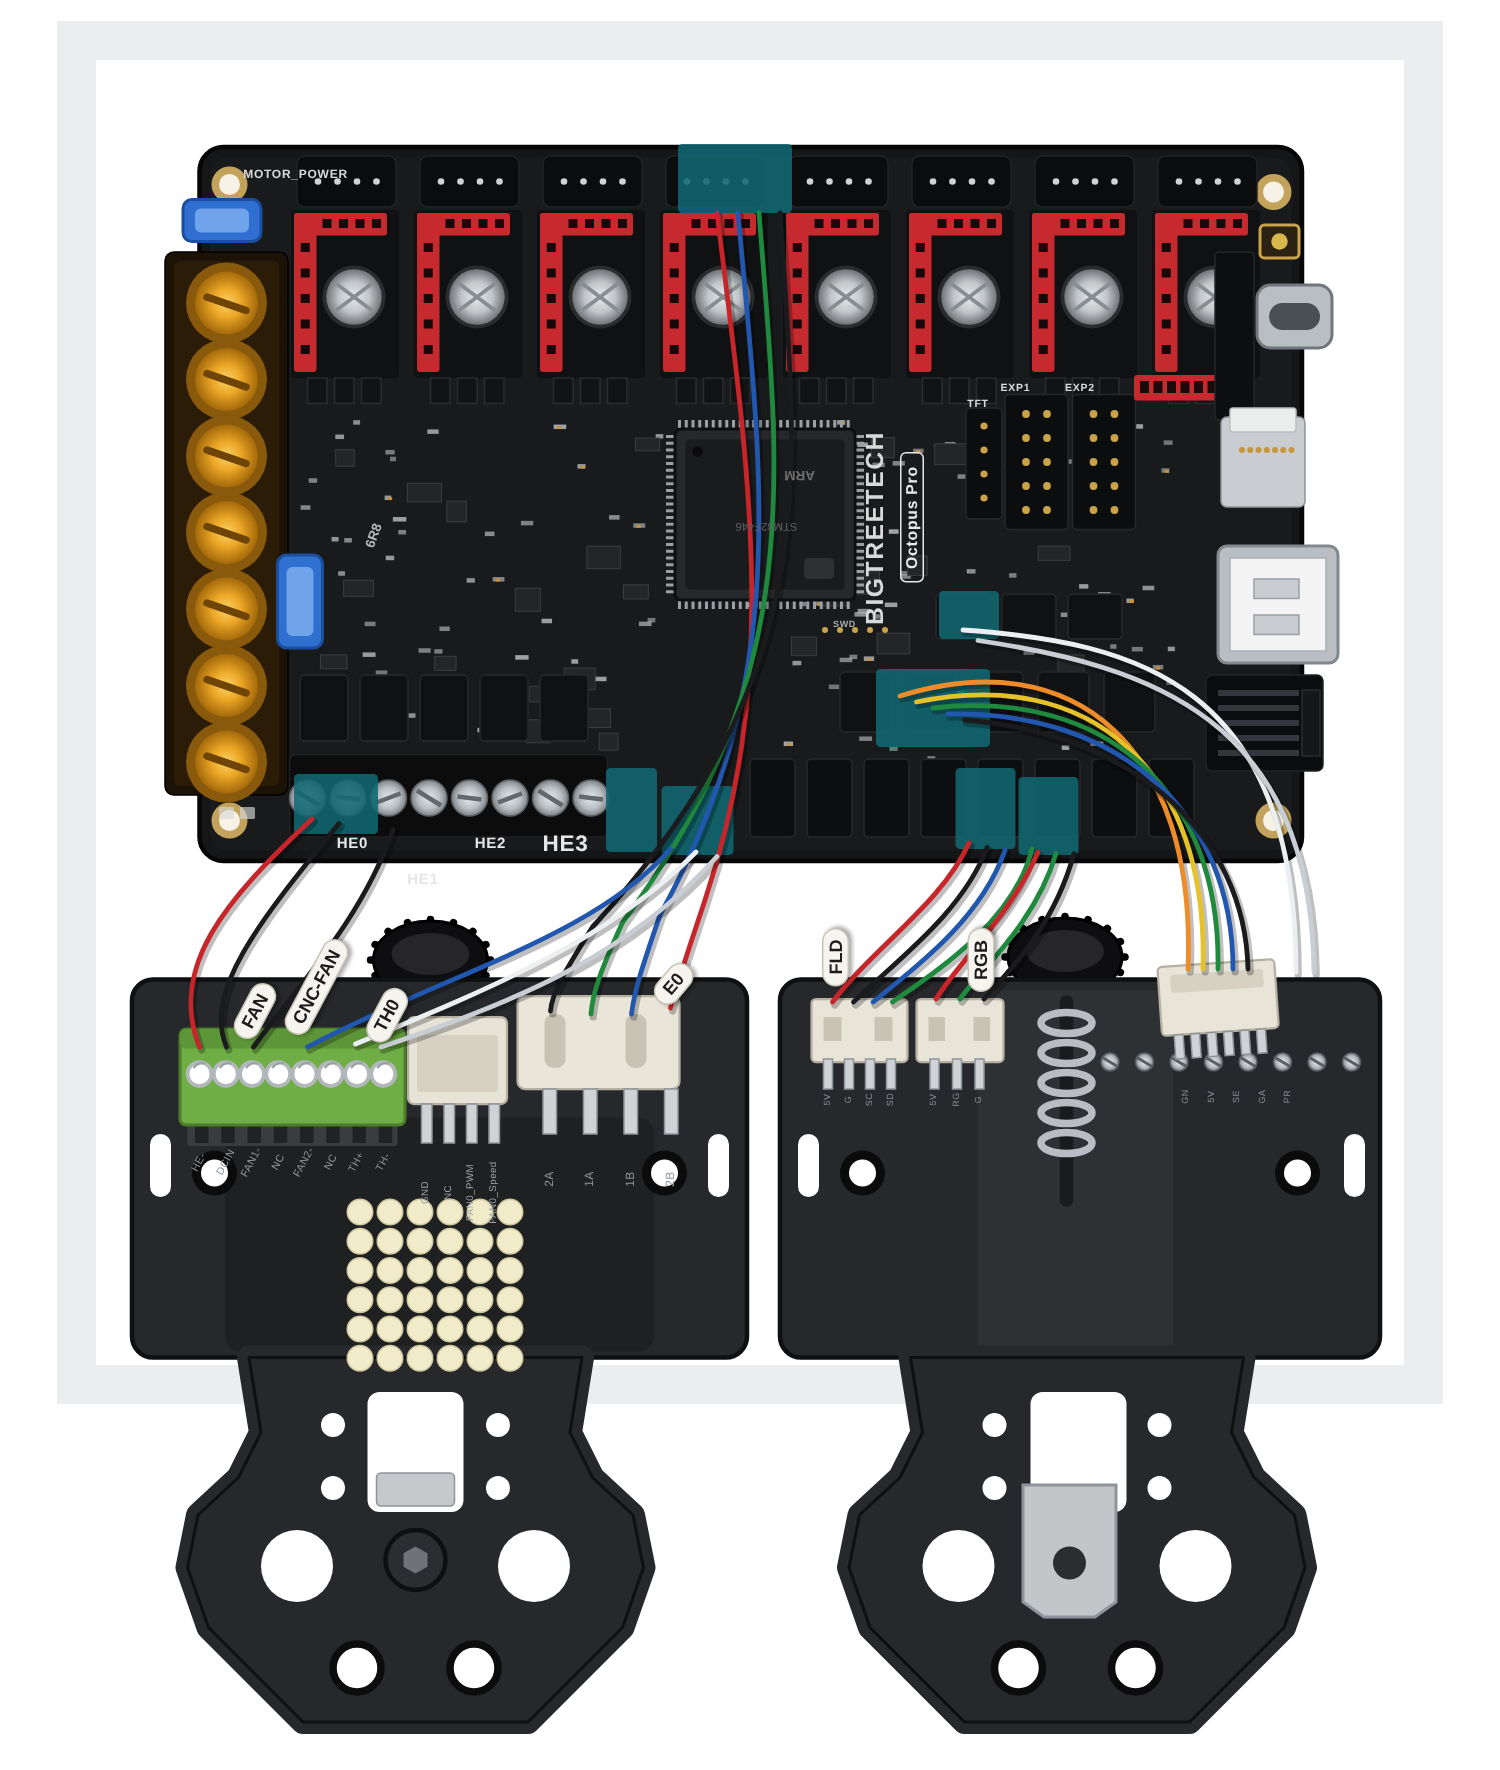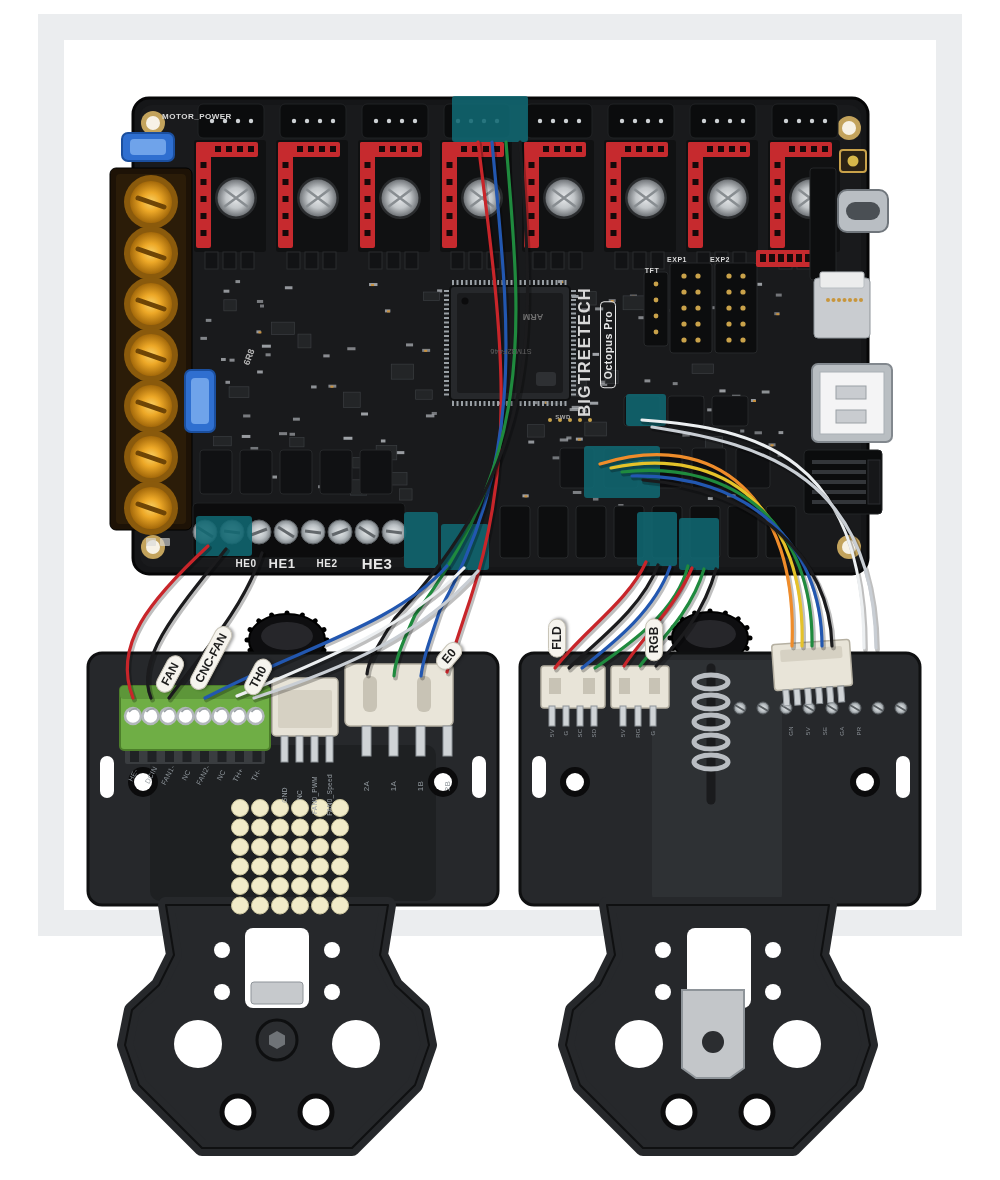--- a/index.html
+++ b/index.html
@@ -919,22 +919,22 @@
     <div class="lab silk" style="left:652px;top:270px;font-size:7px;">TFT</div>
     <div class="lab silk" style="left:563px;top:417px;font-size:6px;color:#a8a8a8;">SWD</div>
     <div class="lab" style="left:249px;top:357px;font-size:9px;color:#b8b8b8;font-weight:bold;transform:translate(-50%,-50%) rotate(-70deg);">6R8</div>
     <div class="lab" style="left:533px;top:317px;font-size:9px;color:#6f6f6f;font-weight:bold;transform:translate(-50%,-50%) rotate(180deg);">ARM</div>
     <div class="lab" style="left:511px;top:351px;font-size:7.5px;color:#606060;transform:translate(-50%,-50%) rotate(180deg);">STM32F446</div>
     <div class="lab silk" style="left:584px;top:352px;font-size:16.5px;letter-spacing:1px;transform:translate(-50%,-50%) rotate(-90deg);">BIGTREETECH</div>
     <div class="lab" style="left:607px;top:345px;transform:translate(-50%,-50%) rotate(-90deg);">
       <span class="modelbox">Octopus Pro</span>
     </div>
     <div id="he-labels">
-        <div class="lab silk" style="left: 246px; top: 563px; font-size: 10px; color: rgb(230, 230, 230); transform: translate(-50%, -50%) rotate(0deg);">HE0</div>
-        <div class="lab silk" style="left: 282px; top: 563px; font-size: 13px; color: rgb(230, 230, 230); transform: translate(-50%, -50%) rotate(0deg);">HE1</div>
+        <div class="lab silk" style="left: 235px; top: 563px; font-size: 10px; color: rgb(230, 230, 230); transform: translate(-50%, -50%) rotate(0deg);">HE0</div>
+        <div class="lab silk" style="left: 282px; top: 587px; font-size: 10px; color: rgb(230, 230, 230); transform: translate(-50%, -50%) rotate(0deg);">HE1</div>
         <div class="lab silk" style="left: 327px; top: 563px; font-size: 10px; color: rgb(230, 230, 230); transform: translate(-50%, -50%) rotate(0deg);">HE2</div>
         <div class="lab silk" style="left: 377px; top: 563px; font-size: 15px; color: rgb(230, 230, 230); transform: translate(-50%, -50%) rotate(0deg);">HE3</div>
       </div>
     <div id="wire-tags">
         <div class="lab pill" style="left: 170px; top: 674px; transform: translate(-50%, -50%) rotate(-62deg);">FAN</div>
         <div class="lab pill" style="left: 211px; top: 658px; transform: translate(-50%, -50%) rotate(-62deg);">CNC-FAN</div>
         <div class="lab pill" style="left: 258px; top: 677px; transform: translate(-50%, -50%) rotate(-62deg);">TH0</div>
         <div class="lab pill" style="left: 449px; top: 656px; transform: translate(-50%, -50%) rotate(-50deg);">E0</div>
         <div class="lab pill" style="left: 557px; top: 638px; transform: translate(-50%, -50%) rotate(-90deg);">FLD</div>
         <div class="lab pill" style="left: 654px; top: 640px; transform: translate(-50%, -50%) rotate(-90deg);">RGB</div>

